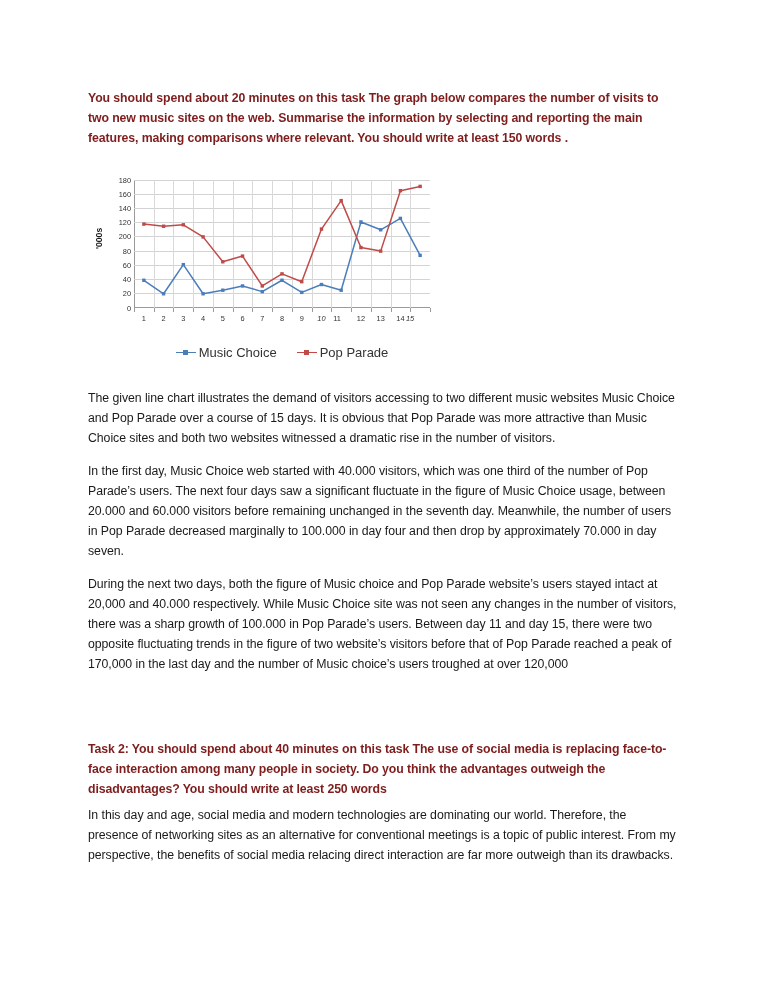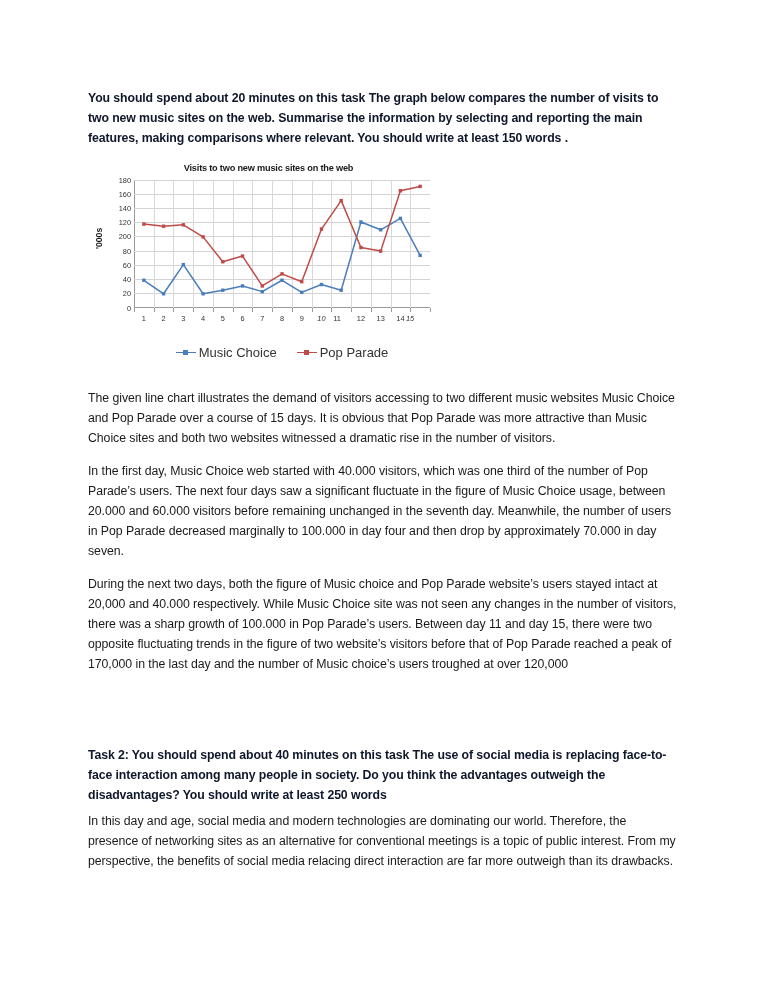--- a/index.html
+++ b/index.html
@@ -12,21 +12,21 @@
     overflow:hidden;
   }
   .page { position:absolute; left:0; top:0; width:768px; height:994px; }
 
   .doc-body { position:absolute; left:88px; top:88px; width:590px; }
 
   .prompt {
     font-weight:bold;
     font-size:12.3px;
     line-height:20.2px;
-    color:#0f172a;
+    color:#7f1d1d;
     margin:0 0 6px 0;
     letter-spacing:-0.1px;
   }
   .para {
     font-size:12.3px;
     line-height:20px;
     color:#1a1a1a;
     margin:0 0 13px 0;
     letter-spacing:-0.05px;
   }
@@ -143,21 +143,20 @@
 </style>
 </head>
 <body>
 
 <div class="page">
   <div class="doc-body">
 
     <p class="prompt">You should spend about 20 minutes on this task The graph below compares the number of visits to two new music sites on the web. Summarise the information by selecting and reporting the main features, making comparisons where relevant. You should write at least 150 words .</p>
 
     <div class="chart-wrap">
-      <div class="chart-title">Visits to two new music sites on the web</div>
       <div class="ylabel">'000s</div>
       <div class="plot-area" id="plot-area">
         <div class="axis-y"></div>
         <div class="axis-x"></div>
       <div class="ytick" style="top: 128px;">0</div>
           <div class="gridline" style="top: 113.778px;"></div>
           <div class="ytick" style="top: 113.778px;">20</div>
           <div class="gridline" style="top: 99.5556px;"></div>
           <div class="ytick" style="top: 99.5556px;">40</div>
           <div class="gridline" style="top: 85.3333px;"></div>
@@ -275,20 +274,20 @@
     <div style="height:26px"></div>
 
     <div id="task1-paragraphs">
         <p class="para">The given line chart illustrates the demand of visitors accessing to two different music websites Music Choice and Pop Parade over a course of 15 days. It is obvious that Pop Parade was more attractive than Music Choice sites and both two websites witnessed a dramatic rise in the number of visitors.</p>
         <p class="para">In the first day, Music Choice web started with 40.000 visitors, which was one third of the number of Pop Parade’s users. The next four days saw a significant fluctuate in the figure of Music Choice usage, between 20.000 and 60.000 visitors before remaining unchanged in the seventh day. Meanwhile, the number of users in Pop Parade decreased marginally to 100.000 in day four and then drop by approximately 70.000 in day seven.</p>
         <p class="para">During the next two days, both the figure of Music choice and Pop Parade website’s users stayed intact at 20,000 and 40.000 respectively. While Music Choice site was not seen any changes in the number of visitors, there was a sharp growth of 100.000 in Pop Parade’s users. Between day 11 and day 15, there were two opposite fluctuating trends in the figure of two website’s visitors before that of Pop Parade reached a peak of 170,000 in the last day and the number of Music choice’s users troughed at over 120,000</p>
       </div>
 
     <div class="spacer-gap"></div>
 
-    <p class="prompt" style="margin-top:10px;">Task 2: You should spend about 40 minutes on this task The use of social media is replacing face-to-face interaction among many people in society. Do you think the advantages outweigh the disadvantages? You should write at least 250 words</p>
+    <p class="prompt" style="margin-top:4px;">Task 2: You should spend about 40 minutes on this task The use of social media is replacing face-to-face interaction among many people in society. Do you think the advantages outweigh the disadvantages? You should write at least 250 words</p>
 
     <div id="task2-paragraphs">
         <p class="para">In this day and age, social media and modern technologies are dominating our world. Therefore, the presence of networking sites as an alternative for conventional meetings is a topic of public interest. From my perspective, the benefits of social media relacing direct interaction are far more outweigh than its drawbacks.</p>
       </div>
 
   </div>
 </div>
 
 </body></html>

